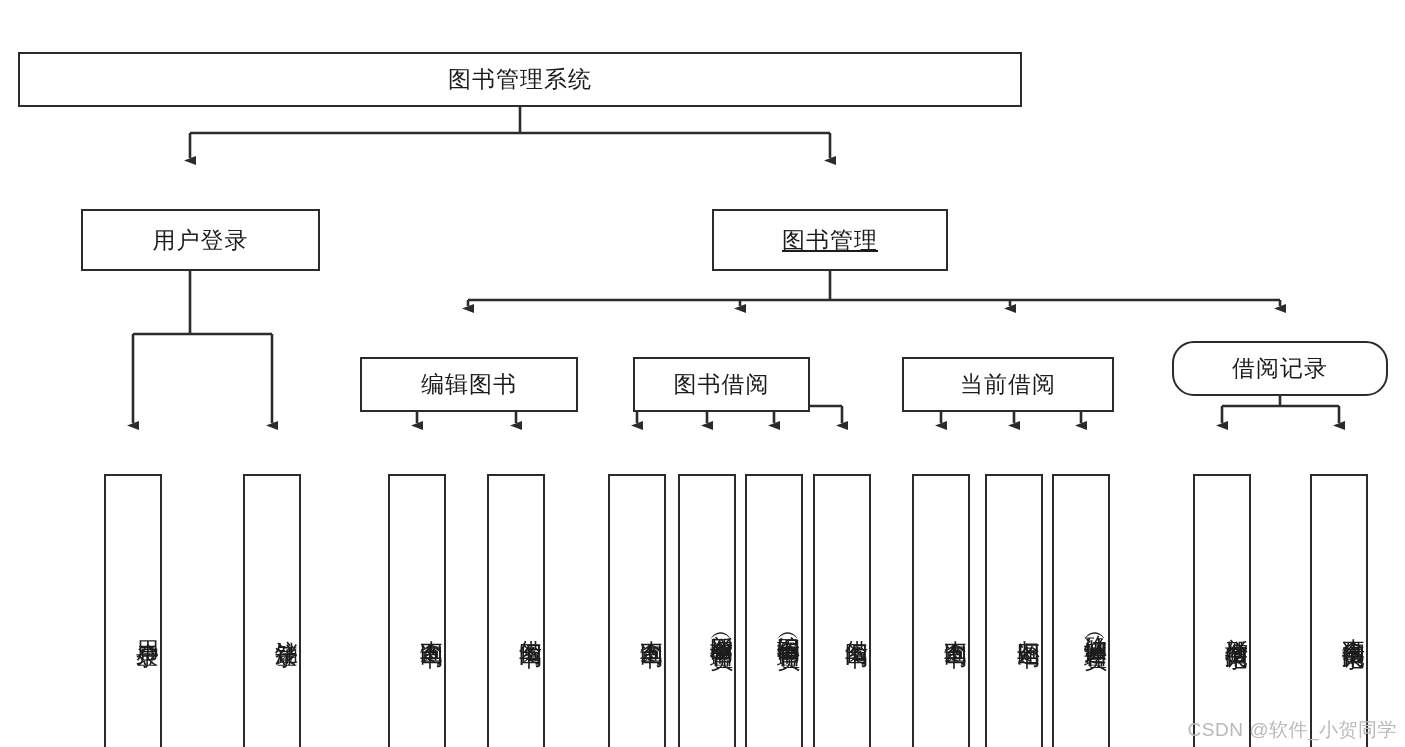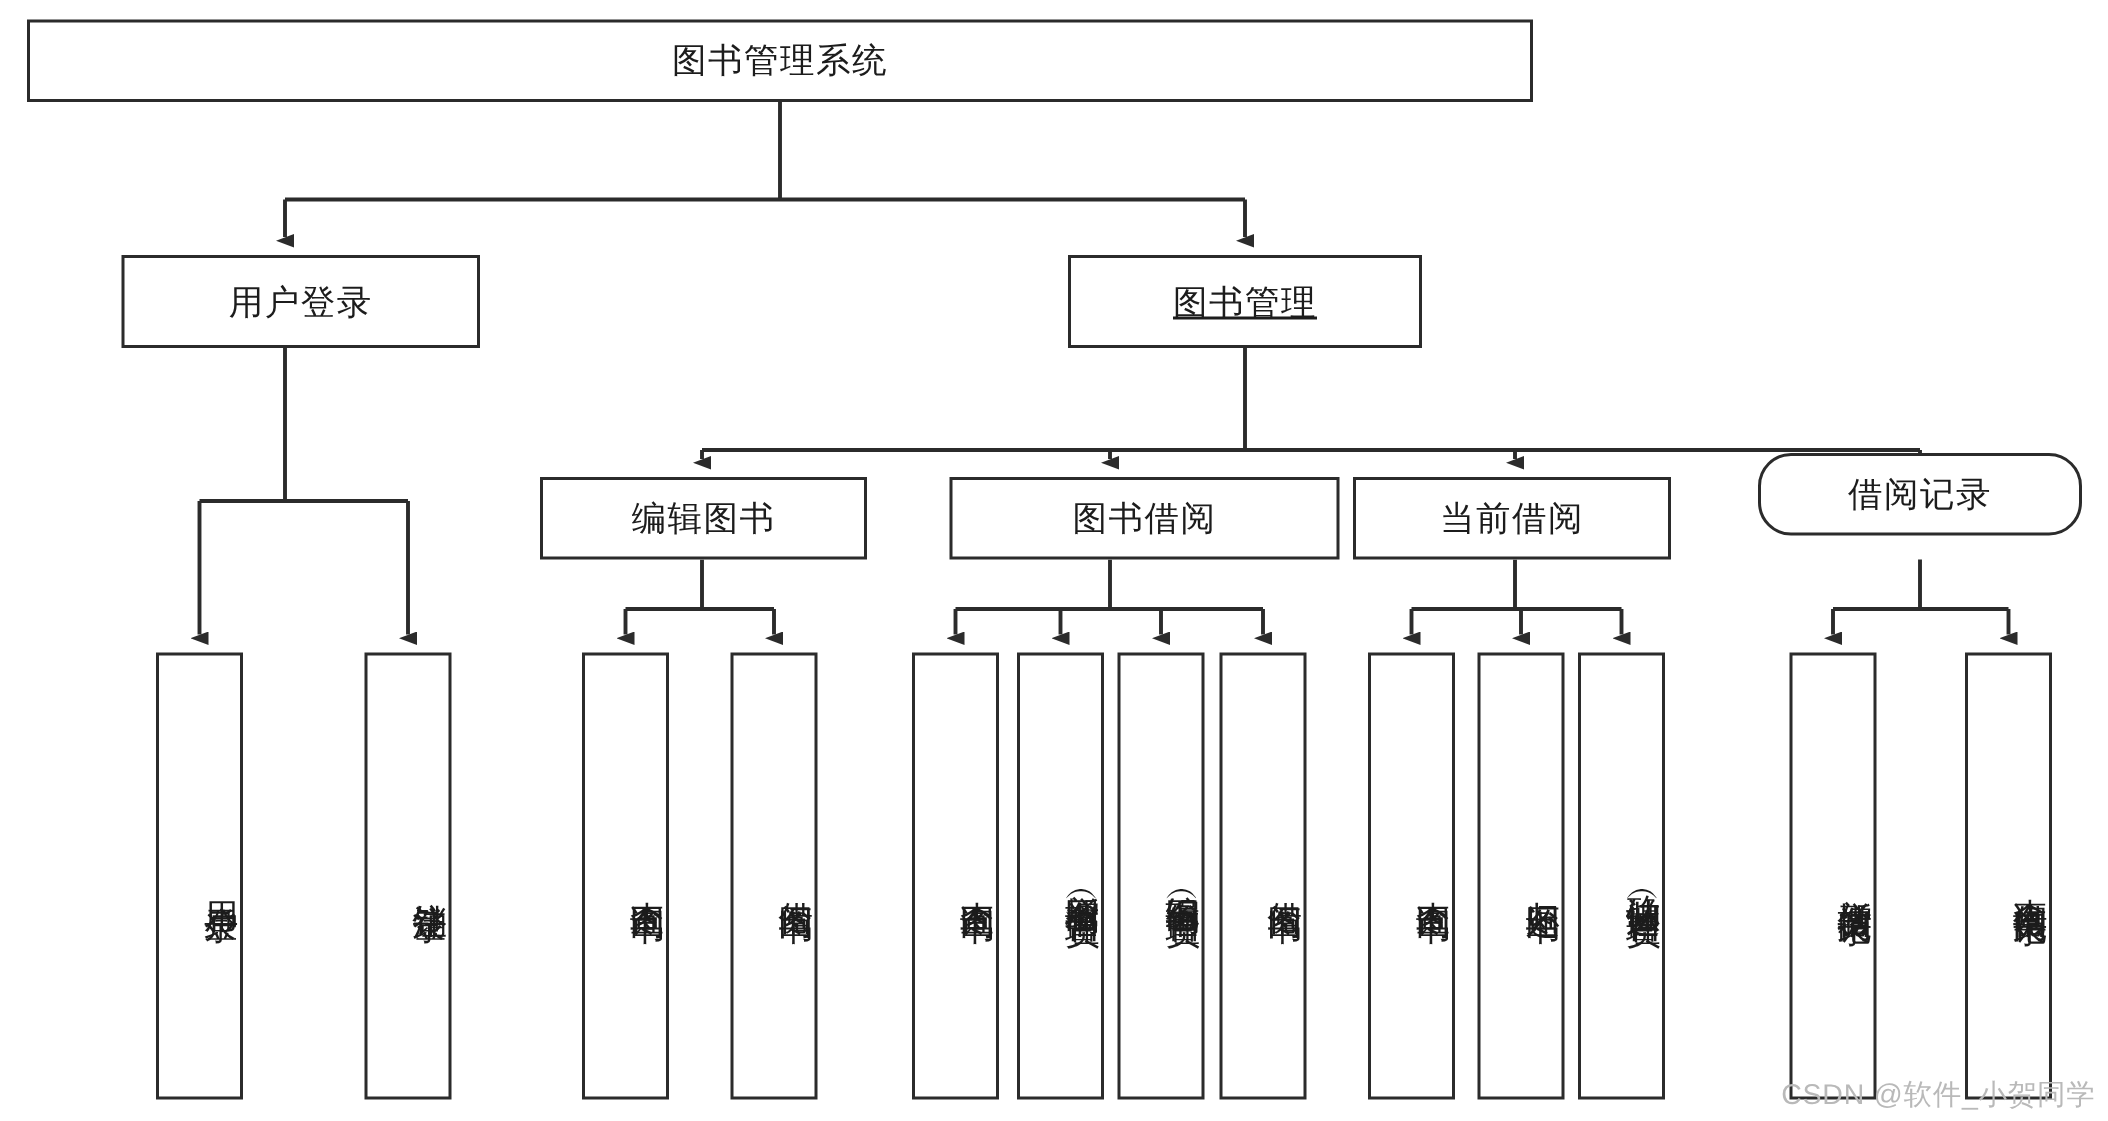--- a/index.html
+++ b/index.html
@@ -26,20 +26,21 @@
   }
   .node {
     position: absolute;
     box-sizing: border-box;
     border: 2.5px solid #2b2b2b;
     background: #ffffff;
     display: flex;
     align-items: center;
     justify-content: center;
     color: #1c1c1c;
+    margin-top: 39px;
   }
   .node.horiz {
     font-size: 23px;
     letter-spacing: 1px;
   }
   .node.vert {
     writing-mode: vertical-rl;
     text-orientation: upright;
     font-size: 23px;
     letter-spacing: 2px;
@@ -126,21 +127,21 @@
   <div class="node horiz" style="left:81px; top:170px; width:239px; height:62px;">
     <span class="txt">用户登录</span>
   </div>
   <div class="node horiz" style="left:712px; top:170px; width:236px; height:62px;text-decoration:underline;">
     <span class="txt">图书管理</span>
   </div>
 
   <div class="node horiz" style="left:360px; top:318px; width:218px; height:55px;">
     <span class="txt">编辑图书</span>
   </div>
-  <div class="node horiz" style="left:633px; top:318px; width:260px; height:55px;">
+  <div class="node horiz" style="left:633px; top:318px; width:177px; height:55px;">
     <span class="txt">图书借阅</span>
   </div>
   <div class="node horiz" style="left:902px; top:318px; width:212px; height:55px;">
     <span class="txt">当前借阅</span>
   </div>
   <div class="node horiz" style="left:1172px; top:302px; width:216px; height:55px;border-radius:22px;">
     <span class="txt">借阅记录</span>
   </div>
 
   <div class="node vert" style="left:104px; top:435px; width:58px; height:298px;">

